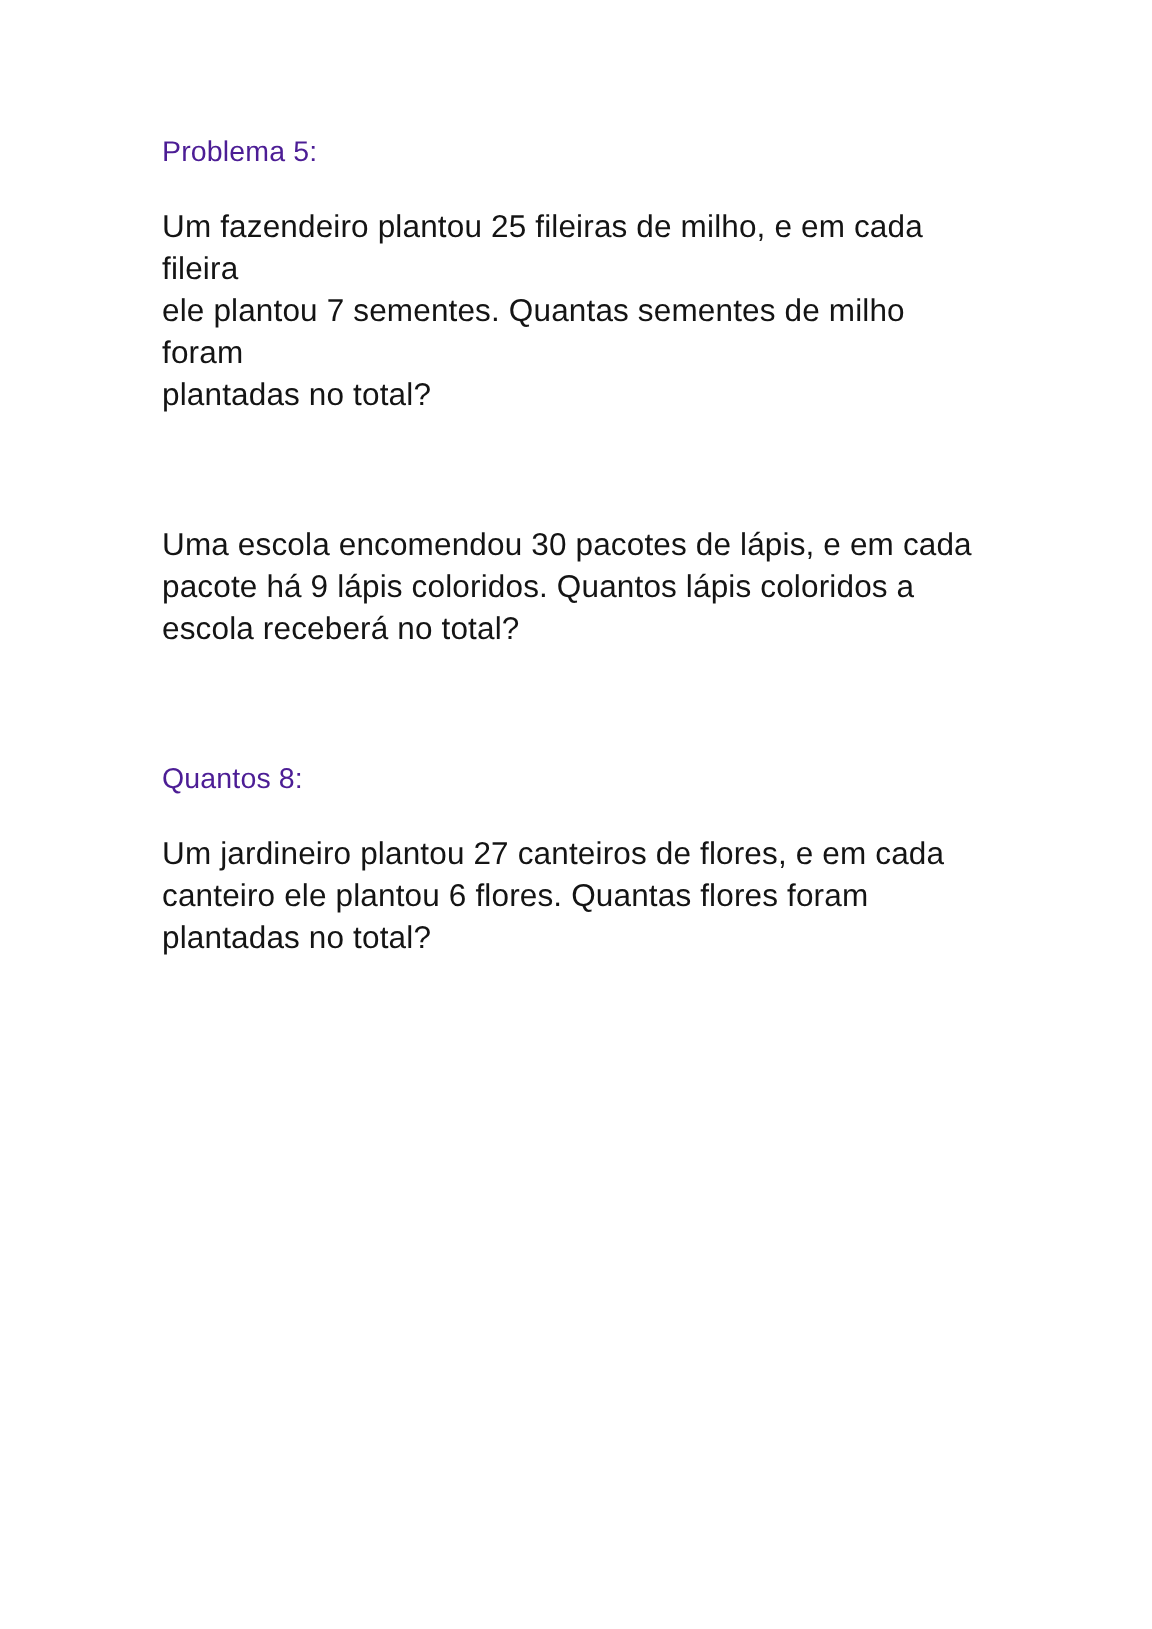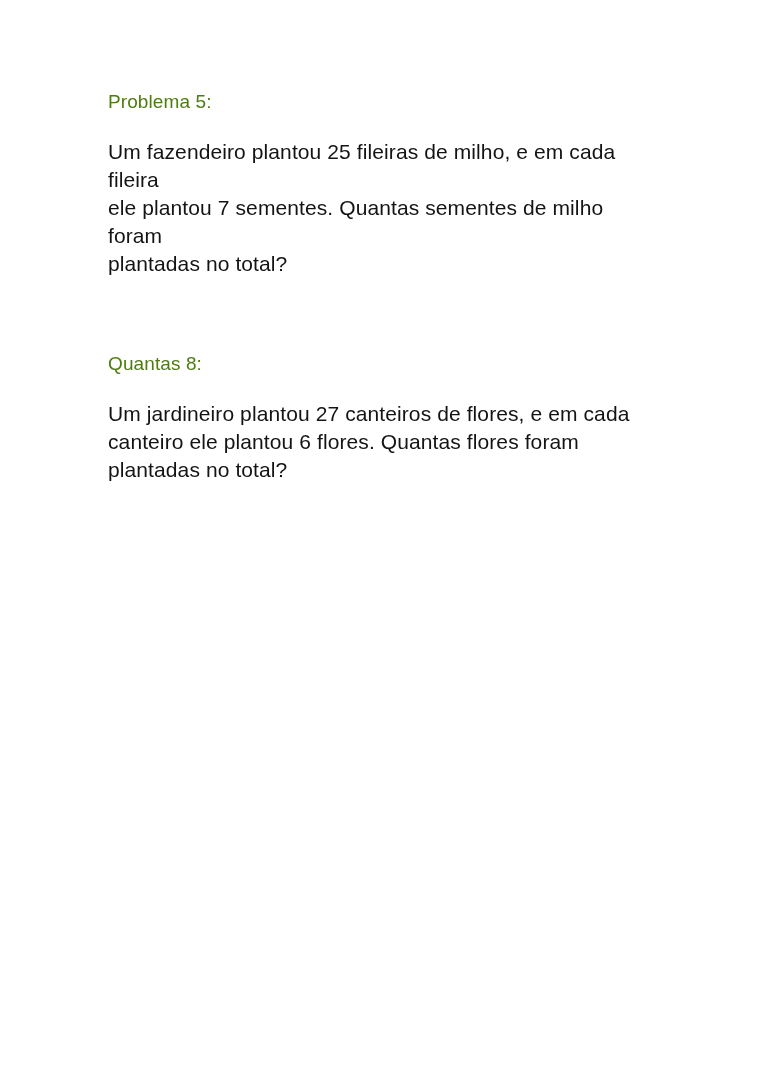--- a/index.html
+++ b/index.html
@@ -38,21 +38,21 @@
 
   .problem-block:last-child {
     margin-bottom: 0;
   }
 
   .problem-heading {
     font-size: 19px;
     font-weight: normal;
     line-height: 28px;
     margin: 0 0 22px 0;
-    color: #4d7c0f;
+    color: #4c1d95;
     letter-spacing: 0.1px;
   }
 
   .problem-text {
     font-size: 21px;
     font-weight: normal;
     line-height: 28px;
     margin: 0;
     color: #141414;
     letter-spacing: 0.1px;
@@ -66,26 +66,29 @@
   <div class="doc-body">
 
     <section class="problem-block">
       <p class="problem-heading">Problema 5:</p>
       <p class="problem-text">Um fazendeiro plantou 25 fileiras de milho, e em cada fileira
 ele plantou 7 sementes. Quantas sementes de milho foram
 plantadas no total?</p>
     </section>
 
     <section class="problem-block">
+      <p class="problem-text">Uma escola encomendou 30 pacotes de lápis, e em cada
+pacote há 9 lápis coloridos. Quantos lápis coloridos a
+escola receberá no total?</p>
     </section>
 
     <section class="problem-block">
     </section>
 
     <section class="problem-block">
-      <p class="problem-heading">Quantas 8:</p>
+      <p class="problem-heading">Quantos 8:</p>
       <p class="problem-text">Um jardineiro plantou 27 canteiros de flores, e em cada
 canteiro ele plantou 6 flores. Quantas flores foram
 plantadas no total?</p>
     </section>
 
   </div>
 </div>
 
 </body></html>

